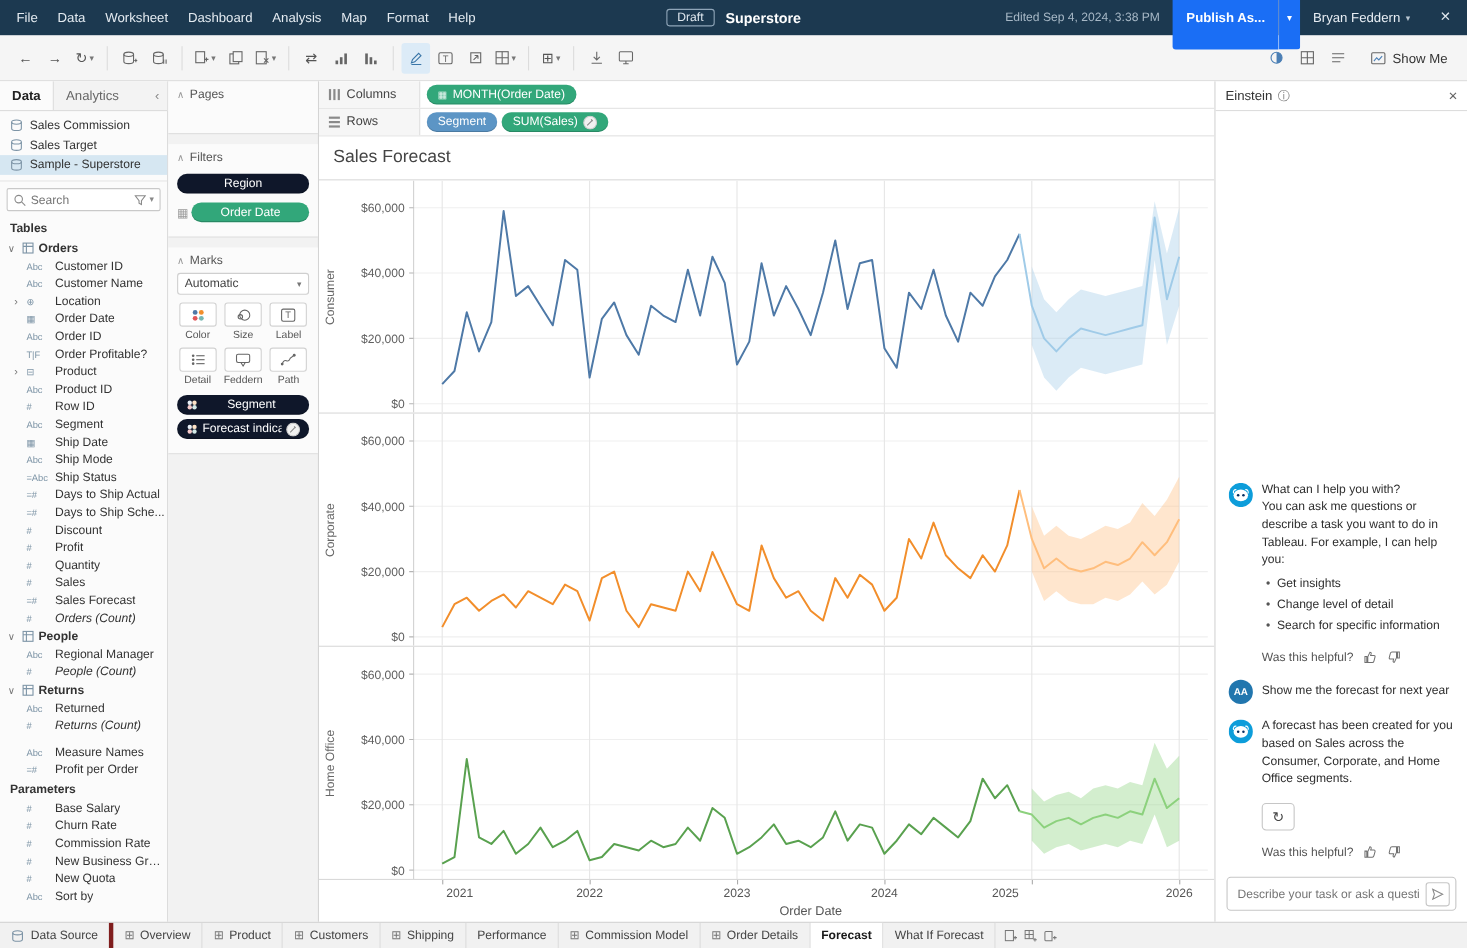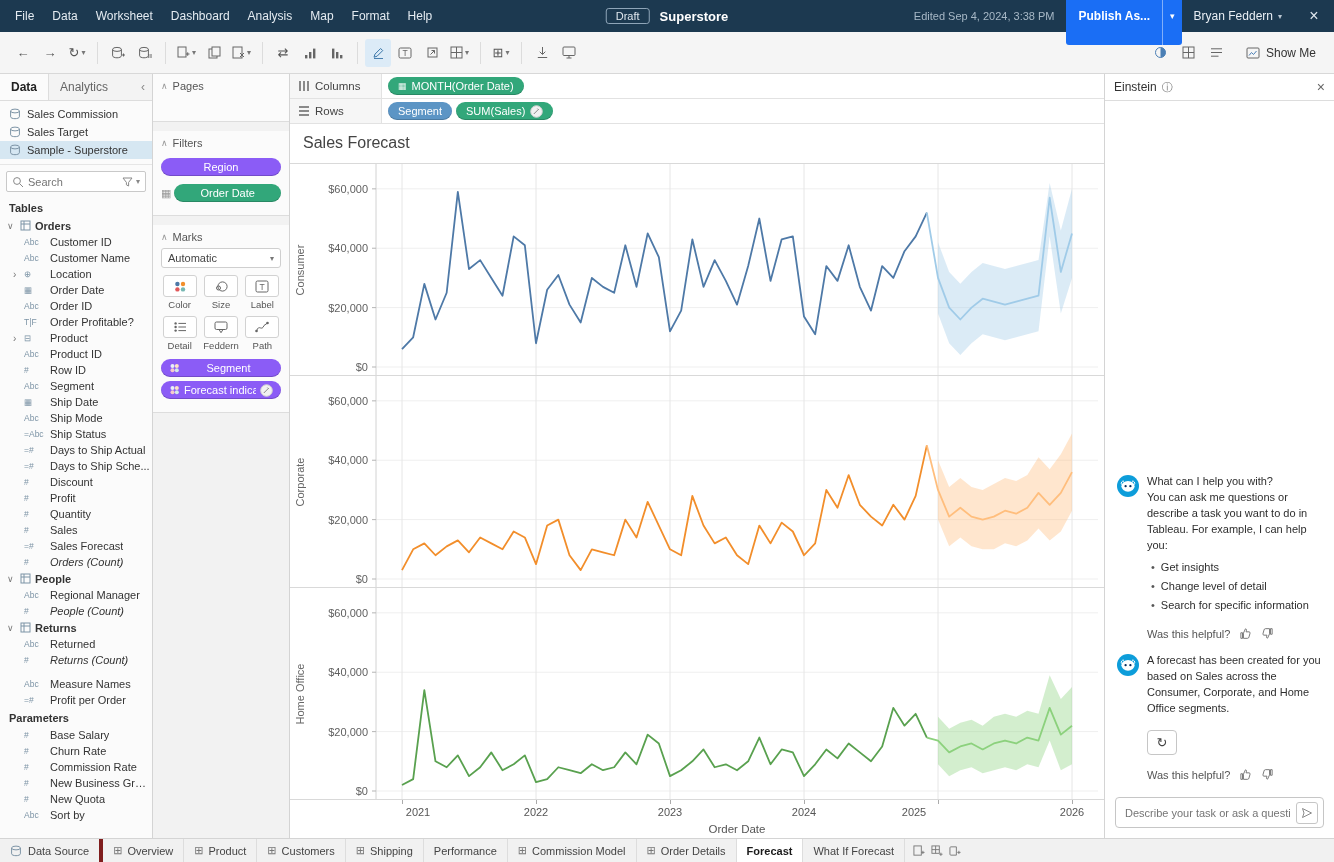--- a/index.html
+++ b/index.html
@@ -56,21 +56,21 @@
   .ft{color:#7d94a6;font-size:8.5px;width:21px;flex:none;letter-spacing:0;}
   .f-name{font-size:11px;overflow:hidden;text-overflow:ellipsis;}
   .tree-gap{height:8px;}
   
   .cards-pane{width:137px;flex:none;border-right:1px solid #d4d4d4;background:#f2f2f2;display:flex;flex-direction:column;font-size:11px;gap:9px;padding-bottom:9px;min-height:0;}
   .card{background:#fbfbfb;border-bottom:1px solid #ddd;padding:6px 8px 9px;}
   .card-title{color:#555;font-size:11px;margin-bottom:5px;display:flex;gap:5px;align-items:center;}
   .collapse-caret{color:#999;font-size:9px;}
   .pages-card{height:48px;}
   .pill{display:flex;align-items:center;height:18px;border-radius:9px;color:#fff;font-size:11px;padding:0 8px;margin:4px 0;gap:4px;box-shadow:inset 0 -1px rgba(0,0,0,.18);}
-  .pill.blue{background:#8b5cf6;}
+  .pill.blue{background:#0f172a;}
   .pill.green{background:#32a77a;}
   .pill .pill-label{flex:1;text-align:center;white-space:nowrap;overflow:hidden;}
   .filter-pill-wrap{display:flex;align-items:center;gap:3px;}
   .ctx-icon{color:#9a9a9a;}
   .mark-type-select{border:1px solid #cfcfcf;background:#fff;border-radius:3px;height:20px;display:flex;align-items:center;padding:0 6px;justify-content:space-between;color:#444;margin-bottom:7px;}
   .mark-btns{display:grid;grid-template-columns:repeat(3,1fr);gap:6px 4px;margin-bottom:8px;}
   .mark-btn{display:flex;flex-direction:column;align-items:center;gap:2px;}
   .mark-btn .box{width:34px;height:22px;border:1px solid #d2d2d2;border-radius:3px;background:#fff;display:flex;align-items:center;justify-content:center;}
   .mark-btn .lbl{font-size:9.5px;color:#555;}
   
@@ -893,20 +893,24 @@
                 <path d="M2 6.2h1.8v6H2zM4.8 12.2V6.6L6.9 2c.9 0 1.4.7 1.2 1.5L7.6 5.2h3.3c.7 0 1.2.7 1 1.4l-1.1 4.1c-.2.9-.7 1.5-1.6 1.5H4.8z" fill="none" stroke="#707070"></path>
               </svg>
             </span>
           <span class="thumb down" id="thumb-down-1">
               <svg width="13" height="13" viewBox="0 0 14 14">
                 <path d="M2 6.2h1.8v6H2zM4.8 12.2V6.6L6.9 2c.9 0 1.4.7 1.2 1.5L7.6 5.2h3.3c.7 0 1.2.7 1 1.4l-1.1 4.1c-.2.9-.7 1.5-1.6 1.5H4.8z" fill="none" stroke="#707070"></path>
               </svg>
             </span>
         </div>
         <div class="msg">
+          <span class="msg-avatar aa-avatar">AA</span>
+          <div class="msg-text" style="padding-top:4px;">Show me the forecast for next year</div>
+        </div>
+        <div class="msg">
           <span class="msg-avatar" id="einstein-avatar-2">
               <svg width="22" height="22" viewBox="0 0 22 22">
                 <circle cx="11" cy="11" r="11" fill="#0d9dda"></circle>
                 <ellipse cx="11" cy="11.3" rx="6.6" ry="5.4" fill="#fff"></ellipse>
                 <circle cx="8.6" cy="11.2" r="1.15" fill="#032d60"></circle>
                 <circle cx="13.4" cy="11.2" r="1.15" fill="#032d60"></circle>
                 <path d="M4.5 9.5C3.6 8 5 5.5 7 6.2M17.5 9.5c.9-1.5-.5-4-2.5-3.3" fill="none" stroke="#fff"></path>
               </svg>
             </span>
           <div class="msg-text">A forecast has been created for you based on Sales across the Consumer, Corporate, and Home Office segments.</div>

